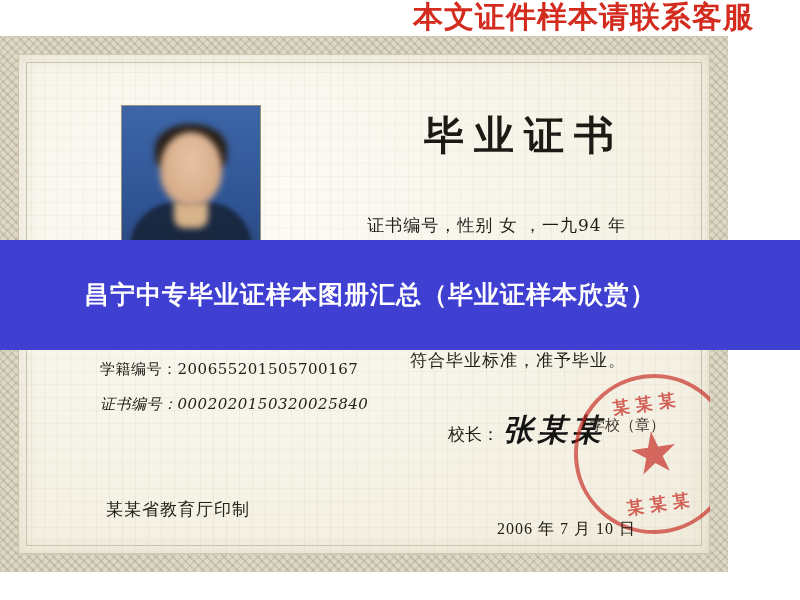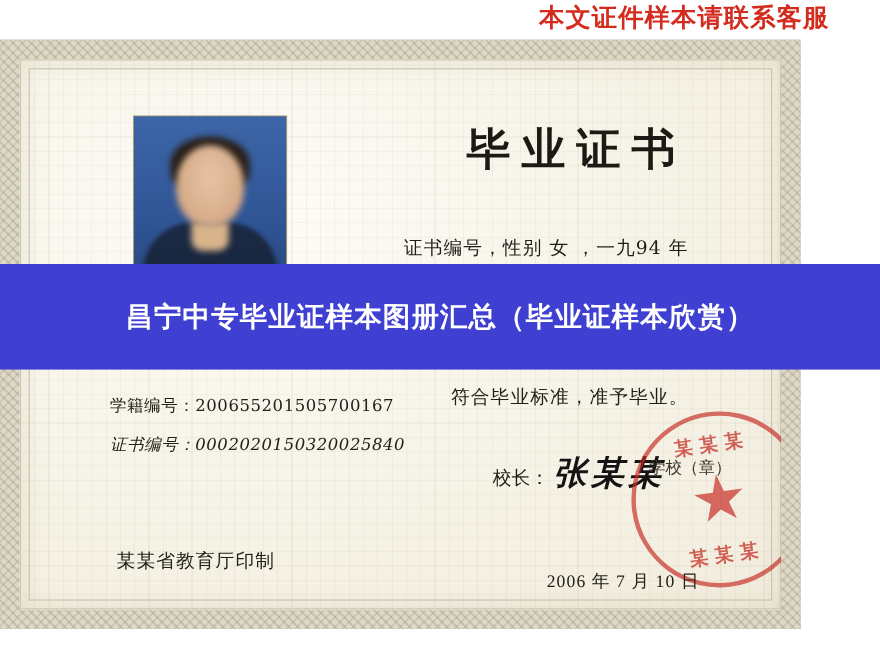--- a/index.html
+++ b/index.html
@@ -23,38 +23,38 @@
   
   .top-watermark {
     position: absolute;
     top: 0;
     left: 0;
     width: 800px;
     height: 36px;
     text-align: right;
     padding-right: 46px;
     box-sizing: border-box;
-    font-size: 23px;
+    font-size: 30px;
     line-height: 34px;
     font-weight: bold;
     color: #d42b1f;
     letter-spacing: 1px;
     z-index: 20;
     text-shadow: 0 0 2px rgba(255,255,255,0.8);
     white-space: nowrap;
   }
 
   
   .cert-wrap {
     position: absolute;
     top: 36px;
     left: 0;
     width: 728px;
     height: 536px;
-    background: #c4b5fd;
+    background: #ef4444;
     overflow: hidden;
   }
   
   .cert-outer {
     position: absolute;
     inset: 0;
     background:
       linear-gradient(180deg, #e8e4d8 0%, #efeadd 12%, #f4f0e5 50%, #eae5d8 100%);
   }
   
@@ -293,25 +293,25 @@
     letter-spacing: 6px;
     white-space: nowrap;
   }
 
   
   .caption-bar {
     position: absolute;
     left: 0;
     top: 240px;
     width: 800px;
-    height: 96px;
+    height: 110px;
     background: #3f3fd2;
     display: flex;
     align-items: center;
-    justify-content: center;
+    justify-content: flex-start;
     z-index: 30;
   }
   .caption-text {
     width: 740px;
     text-align: center;
     color: #ffffff;
     font-size: 25px;
     font-weight: bold;
     line-height: 40px;
     letter-spacing: 1px;

